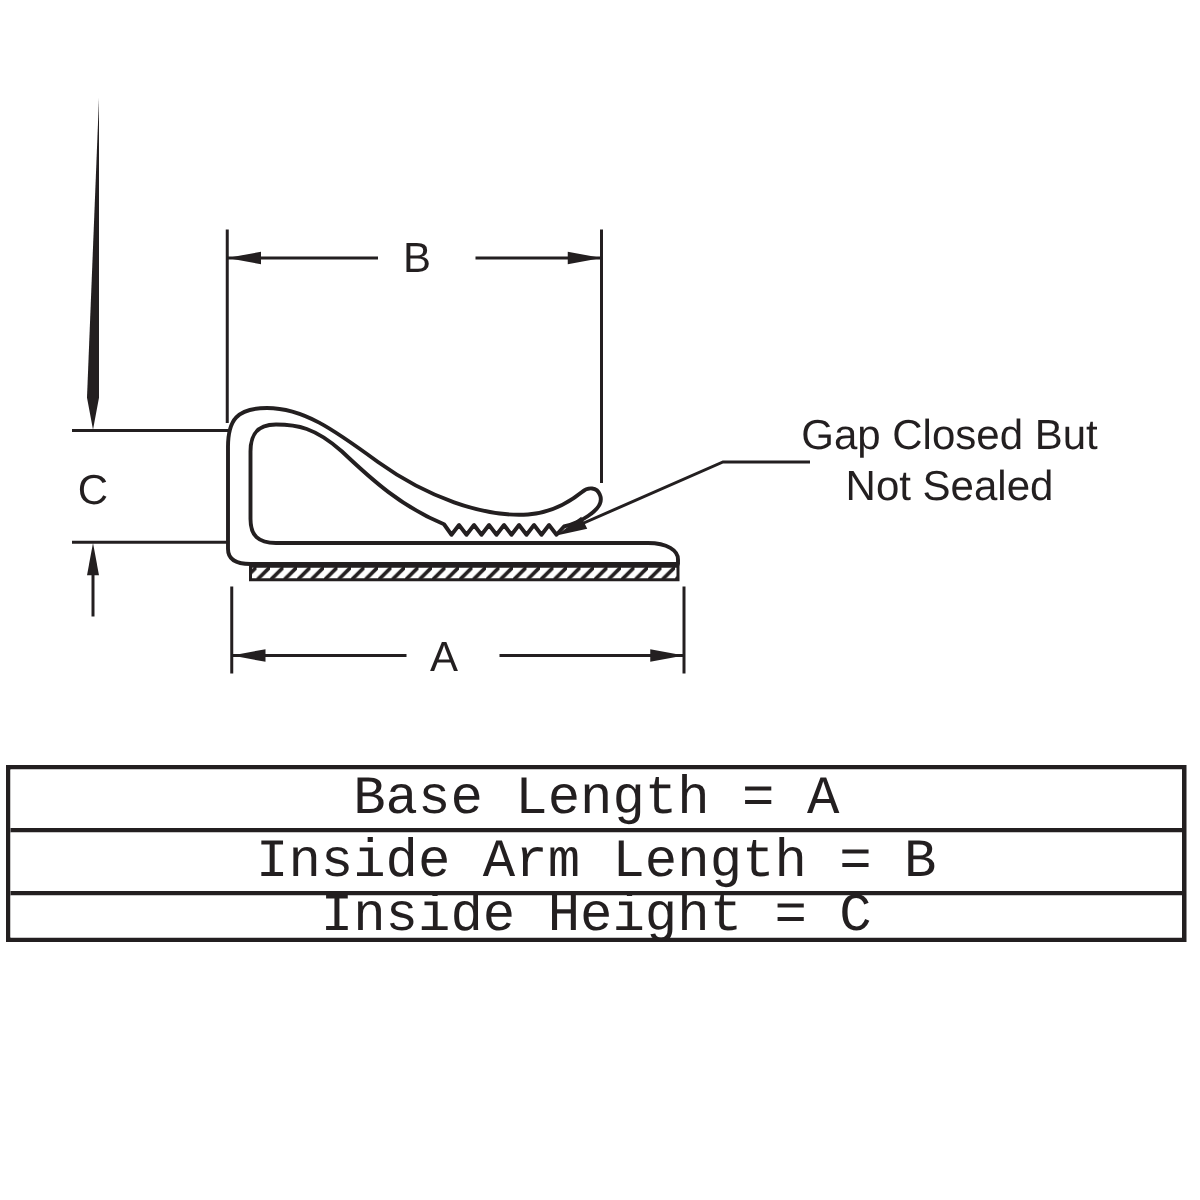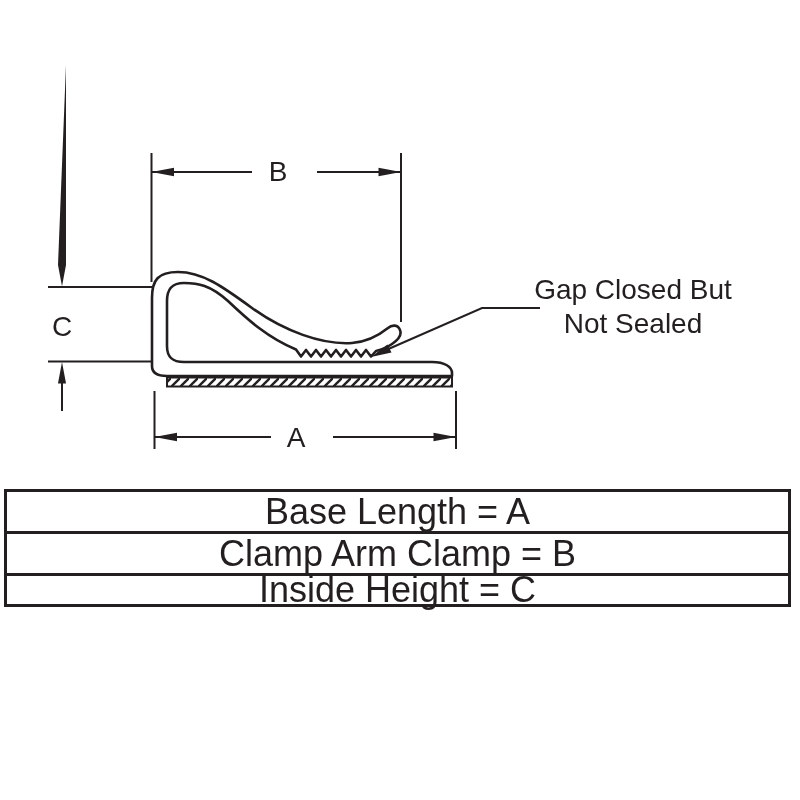--- a/index.html
+++ b/index.html
@@ -17,23 +17,24 @@
     font-size:28px;
     fill:#231f20;
   }
   .note-label{
     font-family:"Liberation Sans", sans-serif;
     font-size:28px;
     fill:#231f20;
   }
   .spec-table{
     position:absolute;
-    left:4px;top:489px;
+    left:4px;top:510px;
     width:781px;
     border:3px solid #231f20;
+    font-family:Liberation Mono, monospace;
   }
   .spec-row{
     height:39px;
     display:flex;
     align-items:center;
     justify-content:center;
     font-size:36px;
     line-height:1;
     border-bottom:3px solid #231f20;
     background:#ffffff;
@@ -115,17 +116,17 @@
     <g>
       <polyline points="377,354 482,308 540,308" fill="none" stroke="#231f20" stroke-width="2"></polyline>
       <polygon points="371,357 391.5,352.5 387.5,344.5" fill="#231f20" stroke="none"></polygon>
       <text x="633" y="299" text-anchor="middle" class="note-label">Gap Closed But</text>
       <text x="633" y="333" text-anchor="middle" class="note-label">Not Sealed</text>
     </g>
   </svg>
 
   <div class="spec-table">
     <div class="spec-row">Base Length = A</div>
-    <div class="spec-row">Clamp Arm Clamp = B</div>
+    <div class="spec-row">Inside Arm Length = B</div>
     <div class="spec-row">Inside Height = C</div>
   </div>
 
 </div>
 
 </body></html>

